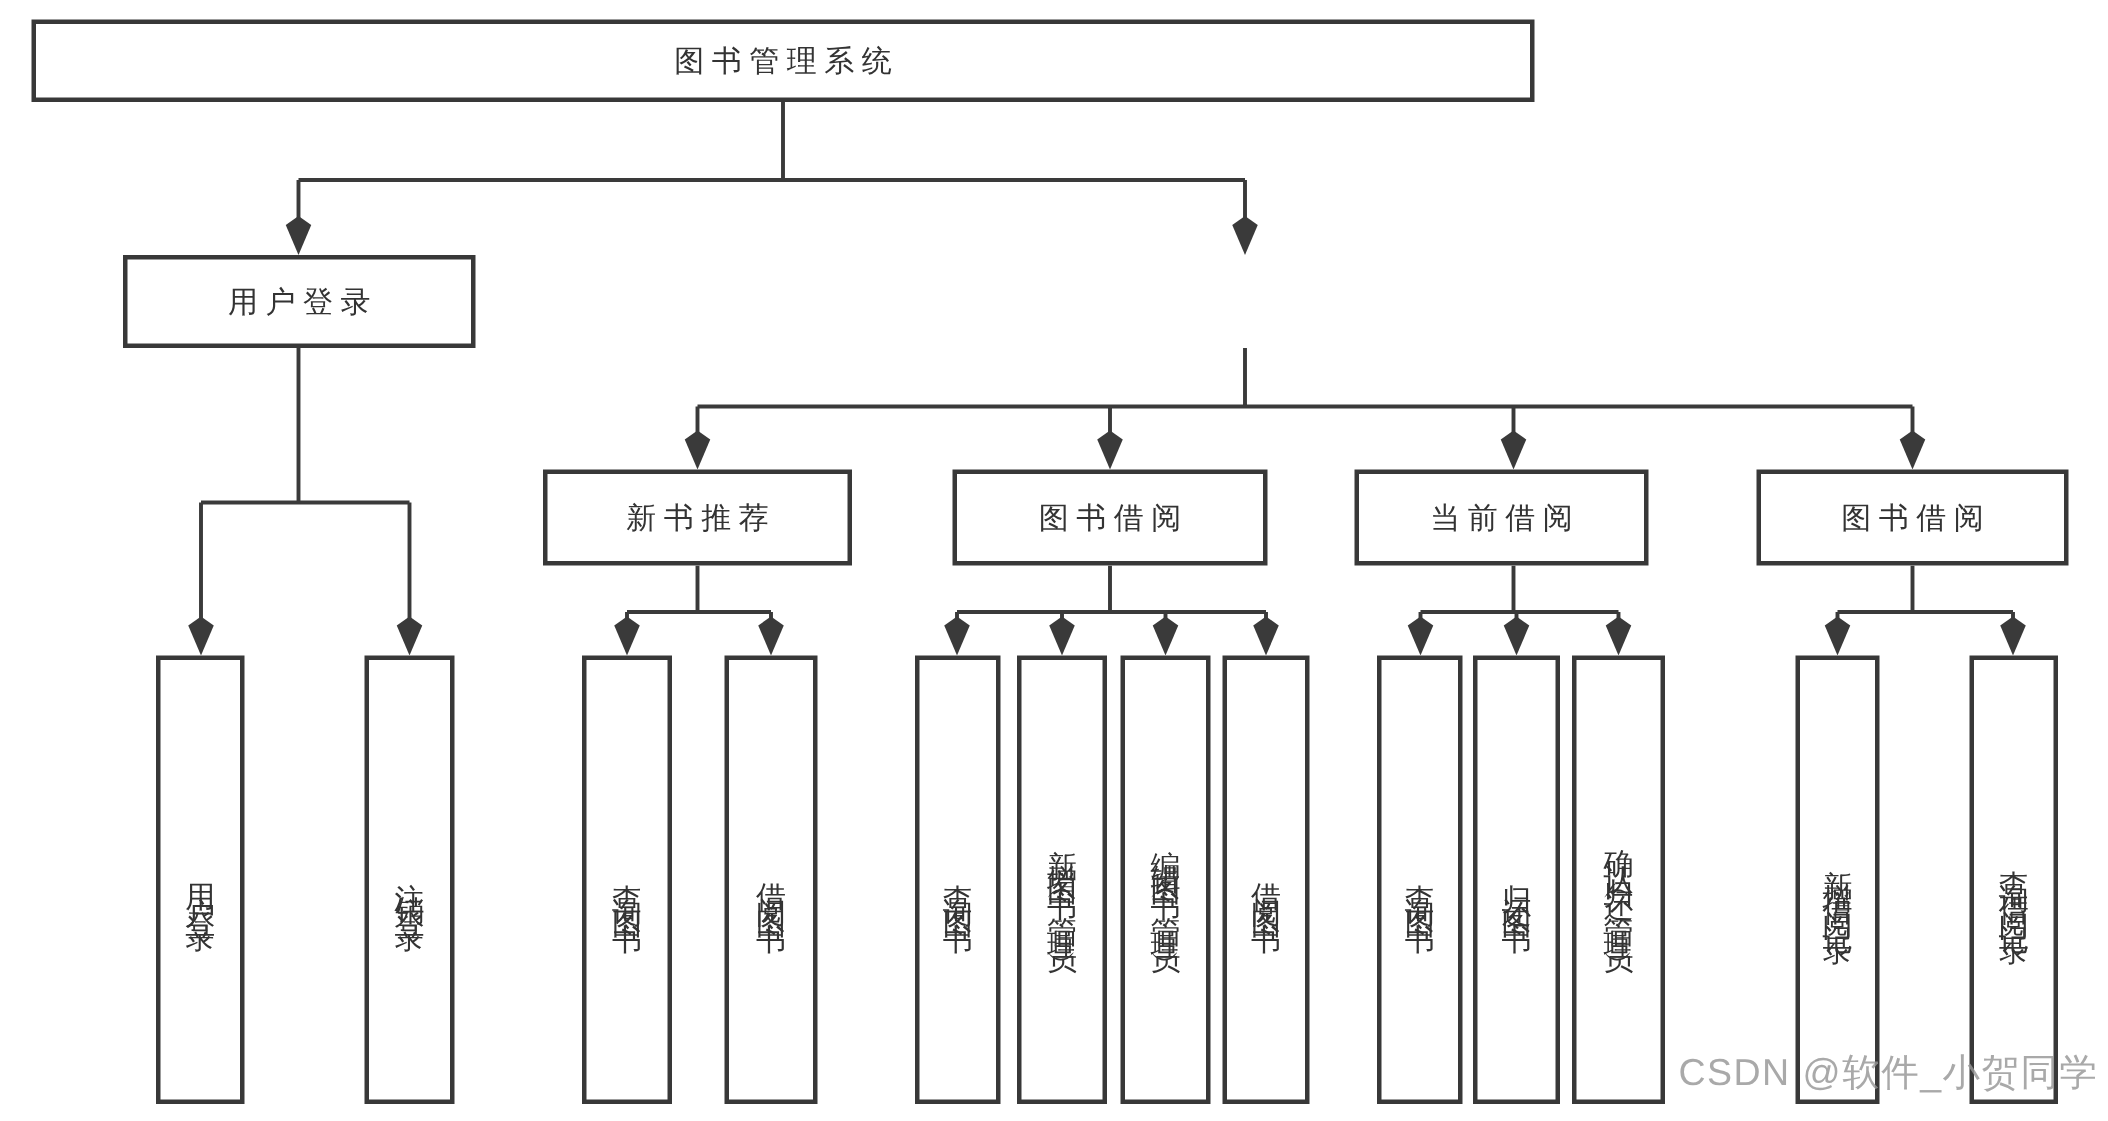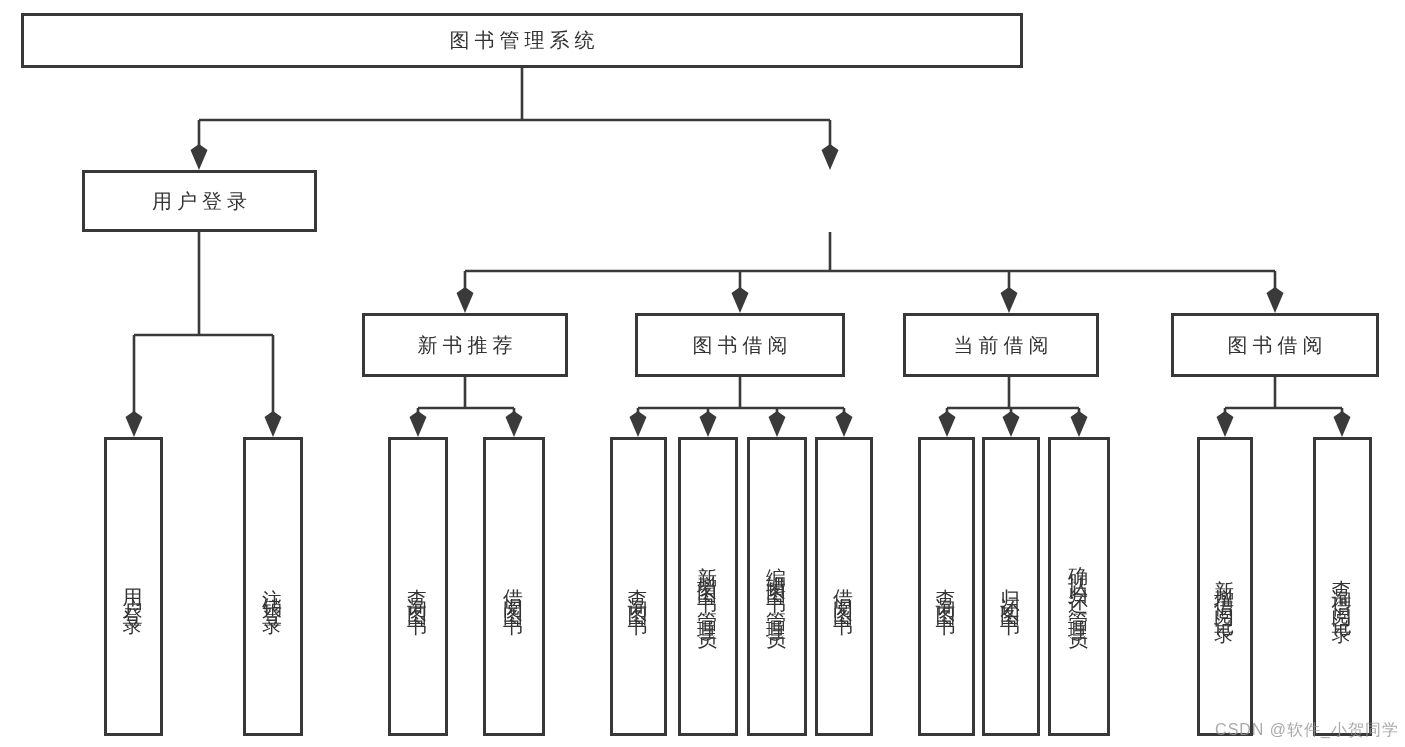--- a/index.html
+++ b/index.html
@@ -12,21 +12,21 @@
     position:absolute;background:#ffffff;border:3px solid #383838;box-sizing:border-box;
     display:flex;align-items:center;justify-content:center;color:#333333;z-index:2;
   }
   .hlabel{font-size:20px;letter-spacing:5px;text-indent:5px;white-space:nowrap;}
   .vwrap{top:437px;height:299px;}
   .vtext{
     writing-mode:vertical-rl;font-size:20px;letter-spacing:9px;padding-top:9px;
     color:#333333;white-space:nowrap;
   }
   .watermark{
-    position:absolute;right:6px;bottom:6px;font-size:16px;letter-spacing:1px;
+    position:absolute;right:6px;bottom:16px;font-size:25px;letter-spacing:1px;
     color:rgba(150,150,150,0.82);z-index:5;white-space:nowrap;
   }
 </style>
 </head>
 <body>
 
 <div class="canvas">
 
   <svg class="connectors" viewBox="0 0 1405 747" xmlns="http://www.w3.org/2000/svg">
     <path fill="none" stroke="#3a3a3a" stroke-width="2.6" d="M522 68 V120 M199 120 H830 M199 120 V152 M830 120 V152

